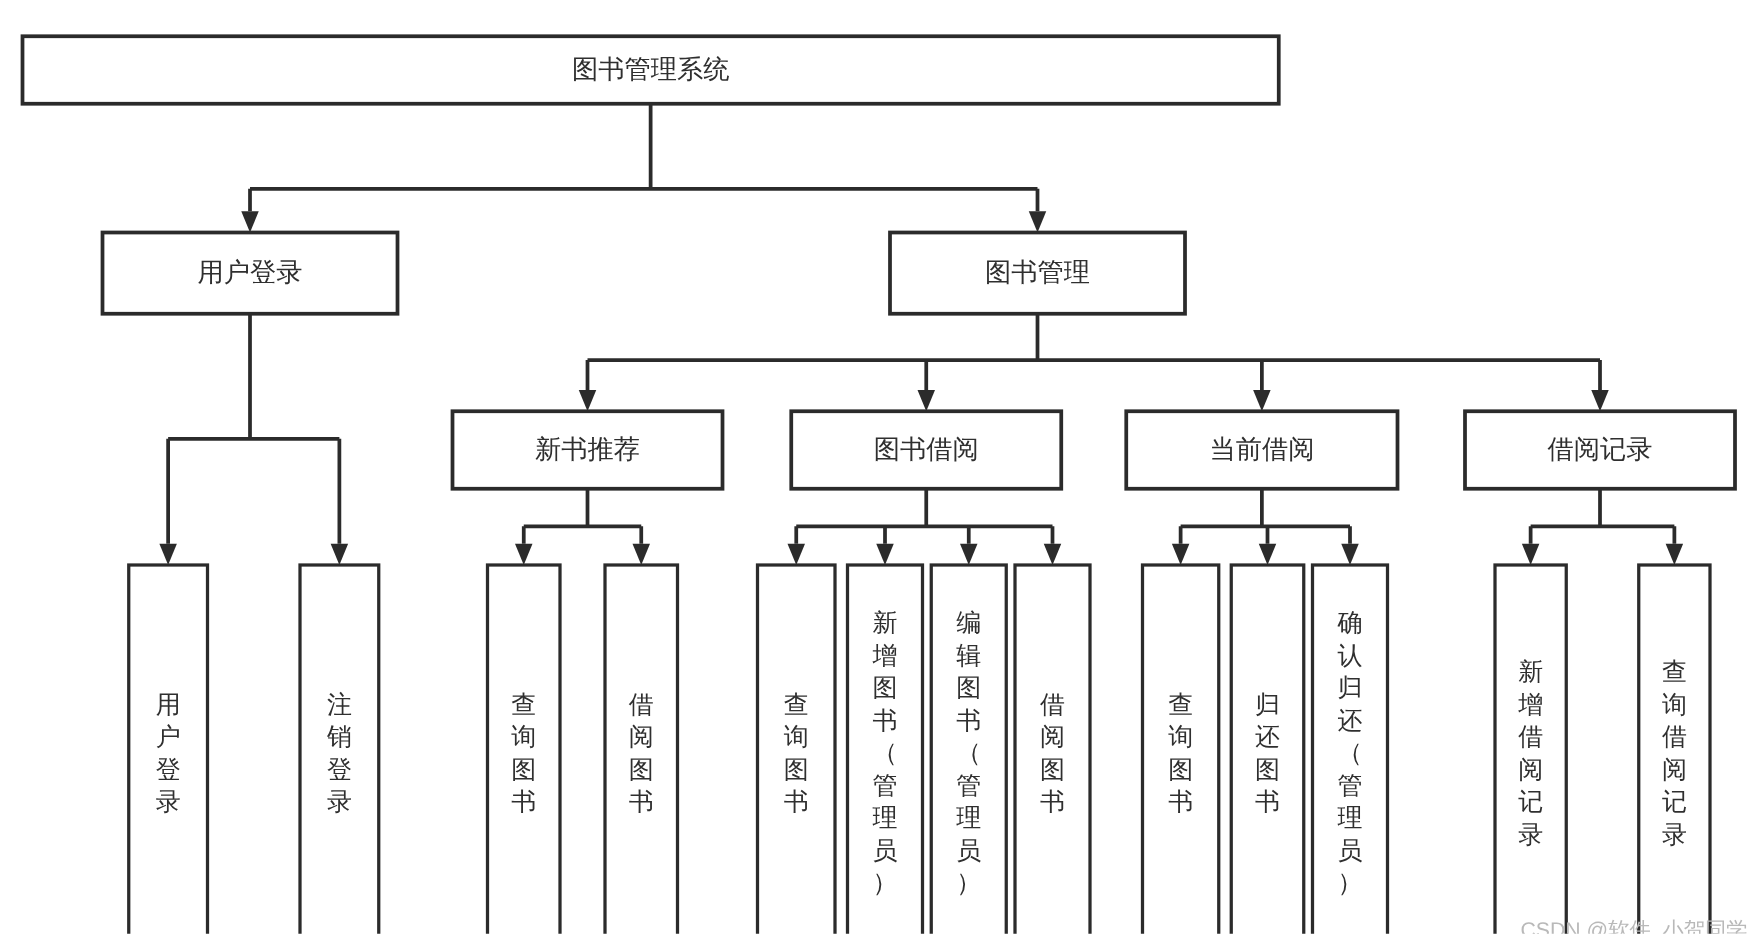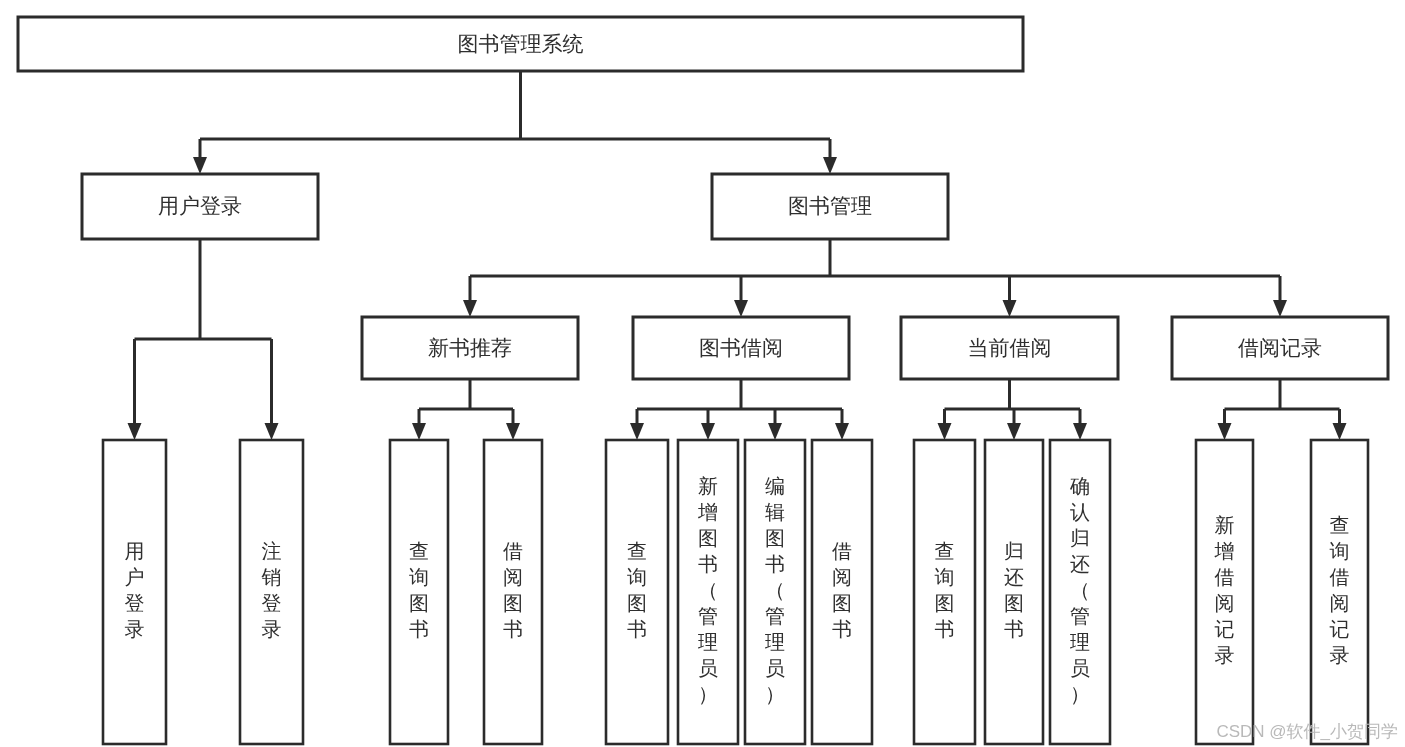--- a/index.html
+++ b/index.html
@@ -11,21 +11,21 @@
   body {
     width: 1405px;
     height: 747px;
     position: relative;
     overflow: hidden;
     font-family: "Liberation Sans", "DejaVu Sans", sans-serif;
   }
   #diagram-root {
     position: absolute;
     left: 0;
-    top: 4px;
+    top: 16px;
     width: 1405px;
     height: 599px;
   }
   svg.flow {
     display: block;
     width: 1405px;
     height: 747px;
     background: #ffffff;
   }
   .node-rect {

